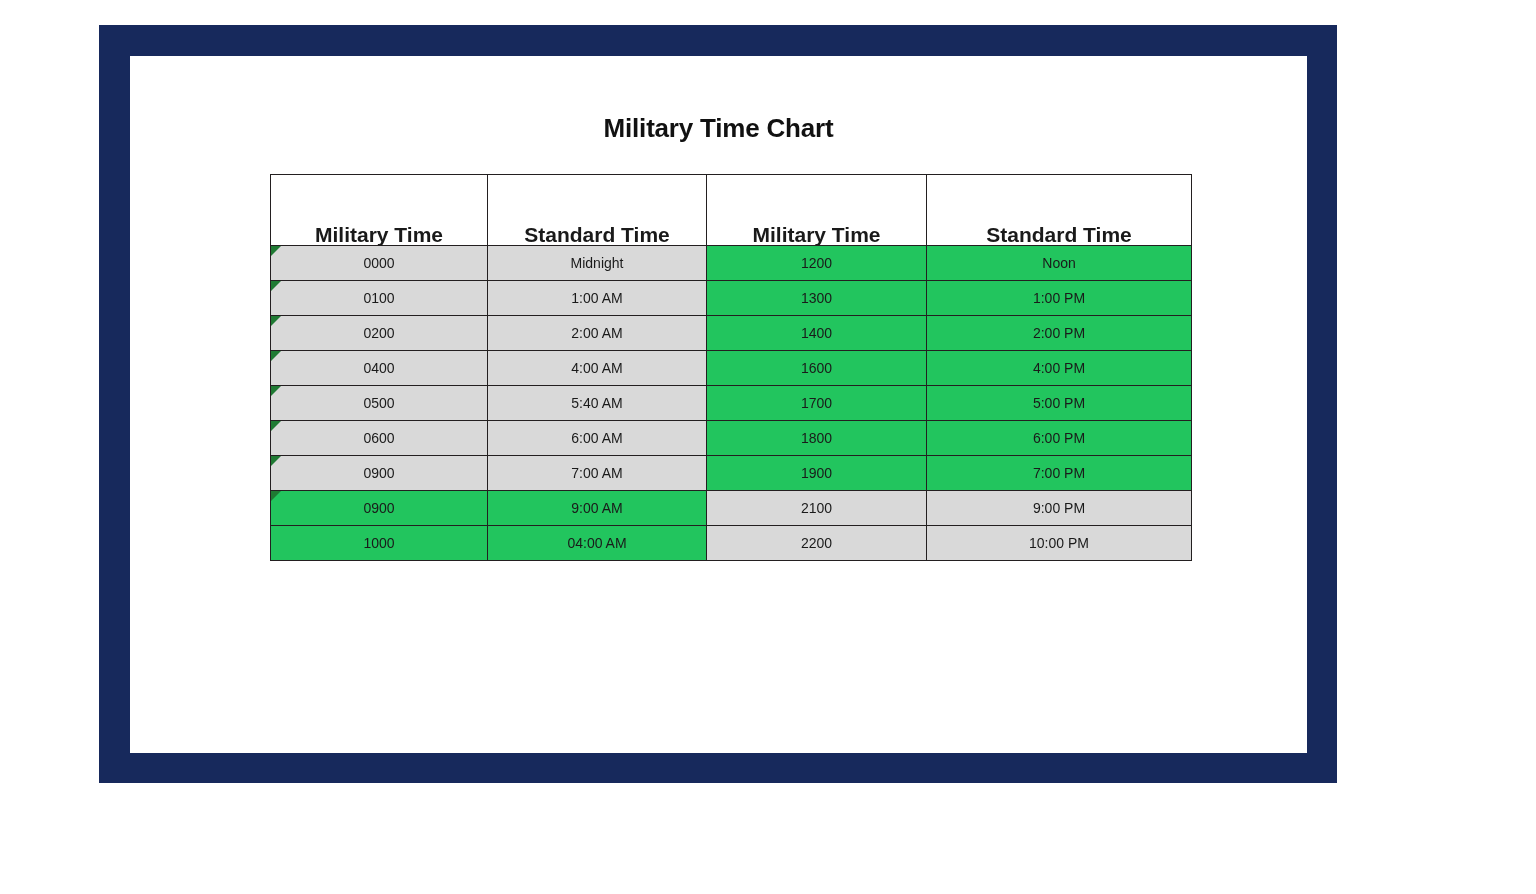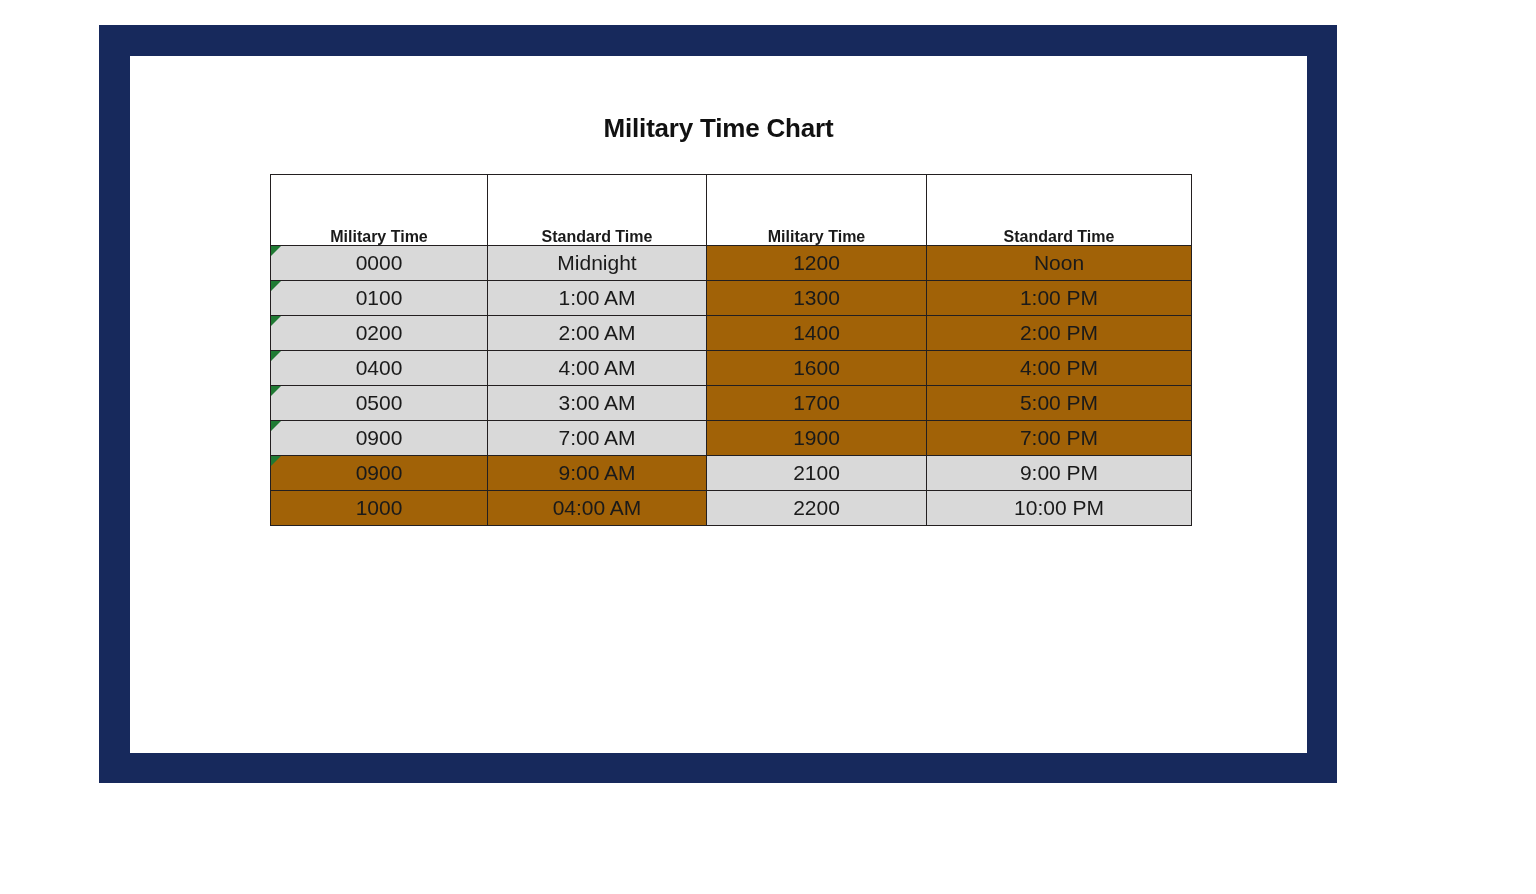--- a/index.html
+++ b/index.html
@@ -74,46 +74,46 @@
   table.time-table col.c-std-l  { width: 219px; }
   table.time-table col.c-mil-r  { width: 220px; }
   table.time-table col.c-std-r  { width: 265px; }
 
   table.time-table th,
   table.time-table td {
     border: 1.6px solid #231f20;
     padding: 0;
     text-align: center;
     color: #1a1a1a;
-    font-size: 21px;
+    font-size: 14px;
     height: 34px;
     line-height: 34px;
     white-space: nowrap;
     position: relative;
     overflow: hidden;
   }
 
   table.time-table thead th {
     background: #ffffff;
     font-weight: bold;
-    font-size: 16px;
+    font-size: 21px;
     height: 70px;
     line-height: 70px;
     vertical-align: bottom;
   }
 
   
   table.time-table thead th span.hdr-text {
     display: block;
     padding-top: 30px;
     line-height: 1;
   }
 
   td.fill-gray  { background: #d9d9d9; }
-  td.fill-cream { background: #a16207; }
+  td.fill-cream { background: #22c55e; }
 
   
   td.has-marker .corner-marker {
     position: absolute;
     left: 0;
     top: 0;
     width: 0;
     height: 0;
     border-left: 10px solid #1f7a33;
     border-bottom: 10px solid transparent;
@@ -174,23 +174,29 @@
                 <td class="fill-cream"><span>2:00 PM</span></td>
               </tr>
               <tr>
                 <td class="fill-gray has-marker"><span class="corner-marker"></span><span>0400</span></td>
                 <td class="fill-gray"><span>4:00 AM</span></td>
                 <td class="fill-cream"><span>1600</span></td>
                 <td class="fill-cream"><span>4:00 PM</span></td>
               </tr>
               <tr>
                 <td class="fill-gray has-marker"><span class="corner-marker"></span><span>0500</span></td>
-                <td class="fill-gray"><span>3:00 AM</span></td>
+                <td class="fill-gray"><span>5:40 AM</span></td>
                 <td class="fill-cream"><span>1700</span></td>
                 <td class="fill-cream"><span>5:00 PM</span></td>
+              </tr>
+              <tr>
+                <td class="fill-gray has-marker"><span class="corner-marker"></span><span>0600</span></td>
+                <td class="fill-gray"><span>6:00 AM</span></td>
+                <td class="fill-cream"><span>1800</span></td>
+                <td class="fill-cream"><span>6:00 PM</span></td>
               </tr>
               <tr>
                 <td class="fill-gray has-marker"><span class="corner-marker"></span><span>0900</span></td>
                 <td class="fill-gray"><span>7:00 AM</span></td>
                 <td class="fill-cream"><span>1900</span></td>
                 <td class="fill-cream"><span>7:00 PM</span></td>
               </tr>
               <tr>
                 <td class="fill-cream has-marker"><span class="corner-marker"></span><span>0900</span></td>
                 <td class="fill-cream"><span>9:00 AM</span></td>

